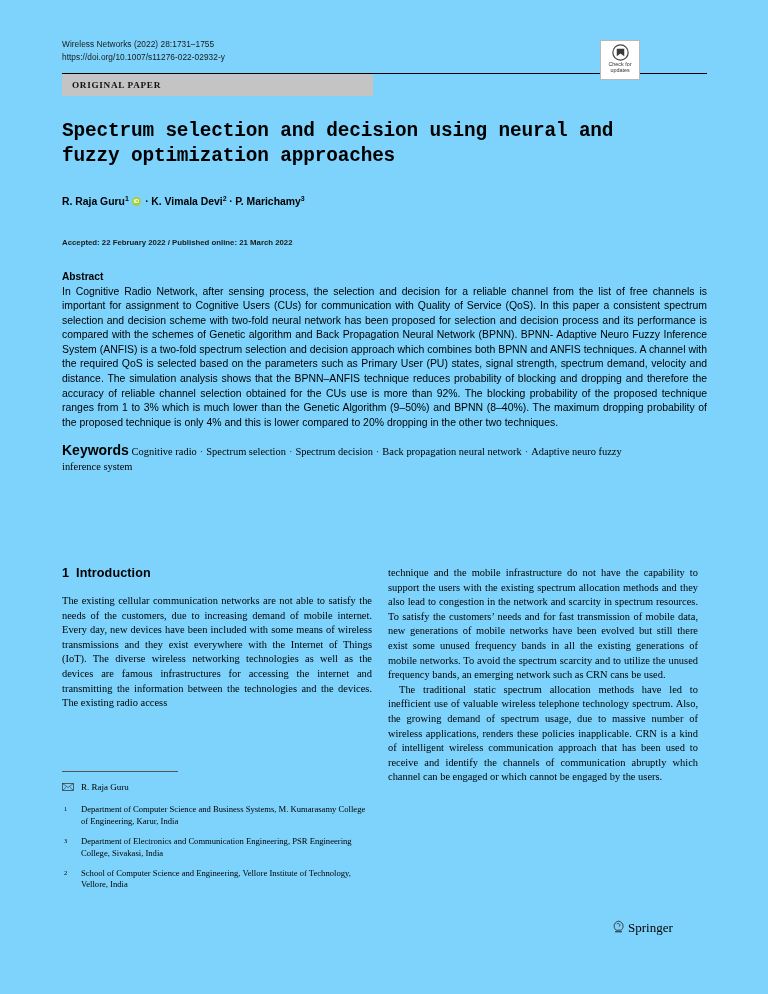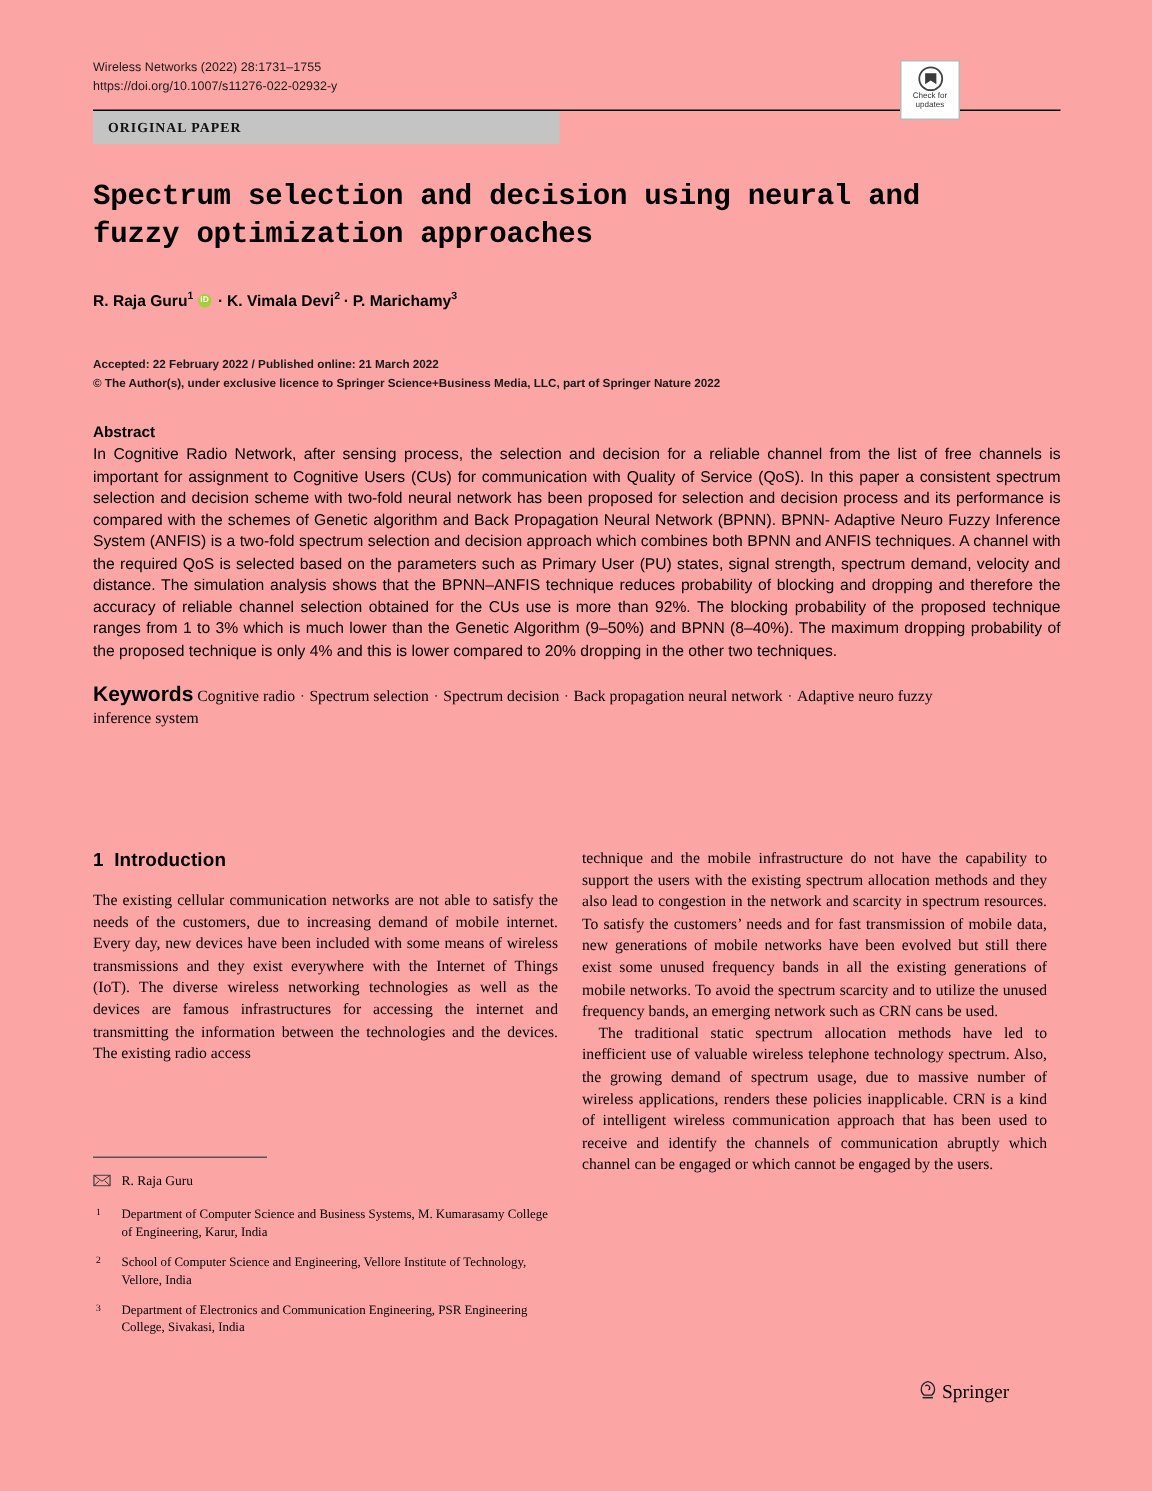--- a/index.html
+++ b/index.html
@@ -13,21 +13,21 @@
     font-family: "Liberation Serif", serif;
     color: #000000;
     position: relative;
     overflow: hidden;
   }
   .page {
     position: absolute;
     left: 0; top: 0;
     width: 768px;
     height: 994px;
-    background: #fca5a5;
+    background: #7dd3fc;
   }
   .content {
     position: absolute;
     left: 62px;
     top: 38px;
     width: 645px;
   }
 
   
   .masthead {
@@ -305,21 +305,20 @@
     </div>
 
     <div class="title">Spectrum selection and decision using neural and fuzzy optimization approaches</div>
 
     <div class="authors">
       <span>R. Raja Guru</span><sup>1</sup><span class="orcid"></span><span class="sep">·</span><span>K. Vimala Devi</span><sup>2</sup><span class="sep">·</span><span>P. Marichamy</span><sup>3</sup>
     </div>
 
     <div class="pubinfo">
       <div>Accepted: 22 February 2022 / Published online: 21 March 2022</div>
-      <div>© The Author(s), under exclusive licence to Springer Science+Business Media, LLC, part of Springer Nature 2022</div>
     </div>
 
     <div class="abstract-head">Abstract</div>
     <div class="abstract-body">In Cognitive Radio Network, after sensing process, the selection and decision for a reliable channel from the list of free channels is important for assignment to Cognitive Users (CUs) for communication with Quality of Service (QoS). In this paper a consistent spectrum selection and decision scheme with two-fold neural network has been proposed for selection and decision process and its performance is compared with the schemes of Genetic algorithm and Back Propagation Neural Network (BPNN). BPNN- Adaptive Neuro Fuzzy Inference System (ANFIS) is a two-fold spectrum selection and decision approach which combines both BPNN and ANFIS techniques. A channel with the required QoS is selected based on the parameters such as Primary User (PU) states, signal strength, spectrum demand, velocity and distance. The simulation analysis shows that the BPNN–ANFIS technique reduces probability of blocking and dropping and therefore the accuracy of reliable channel selection obtained for the CUs use is more than 92%. The blocking probability of the proposed technique ranges from 1 to 3% which is much lower than the Genetic Algorithm (9–50%) and BPNN (8–40%). The maximum dropping probability of the proposed technique is only 4% and this is lower compared to 20% dropping in the other two techniques.</div>
 
     <div class="keywords">
       <b>Keywords</b>
       <span id="keywords-list"><span>Cognitive radio</span><span class="kw-dot">·</span><span>Spectrum selection</span><span class="kw-dot">·</span><span>Spectrum decision</span><span class="kw-dot">·</span><span>Back propagation neural network</span><span class="kw-dot">·</span><span>Adaptive neuro fuzzy inference system</span></span>
     </div>
 
@@ -347,22 +346,22 @@
         <div class="foot-contact">
           <svg class="env-icon" viewBox="0 0 16 11">
             <rect x="0.6" y="0.6" width="14.8" height="9.8" fill="none" stroke="#333" stroke-width="1"></rect>
             <path d="M0.8 0.9 L8 6.2 L15.2 0.9" fill="none" stroke="#333" stroke-width="0.9"></path>
             <path d="M0.8 10.1 L5.6 5.6 M15.2 10.1 L10.4 5.6" fill="none" stroke="#333" stroke-width="0.9"></path>
           </svg>
           <div>R. Raja Guru</div>
         </div>
         <div class="affils" id="affil-list">
             <div class="affil"><span class="affil-num">1</span><span>Department of Computer Science and Business Systems, M. Kumarasamy College of Engineering, Karur, India</span></div>
+            <div class="affil"><span class="affil-num">3</span><span>Department of Electronics and Communication Engineering, PSR Engineering College, Sivakasi, India</span></div>
             <div class="affil"><span class="affil-num">2</span><span>School of Computer Science and Engineering, Vellore Institute of Technology, Vellore, India</span></div>
-            <div class="affil"><span class="affil-num">3</span><span>Department of Electronics and Communication Engineering, PSR Engineering College, Sivakasi, India</span></div>
           </div>
       </div>
     </div>
 
     <div class="col col-right">
       <p class="body-p">technique and the mobile infrastructure do not have the capability to support the users with the existing spectrum allocation methods and they also lead to congestion in the network and scarcity in spectrum resources. To satisfy the customers’ needs and for fast transmission of mobile data, new generations of mobile networks have been evolved but still there exist some unused frequency bands in all the existing generations of mobile networks. To avoid the spectrum scarcity and to utilize the unused frequency bands, an emerging network such as CRN cans be used.</p>
       <p class="body-p">The traditional static spectrum allocation methods have led to inefficient use of valuable wireless telephone technology spectrum. Also, the growing demand of spectrum usage, due to massive number of wireless applications, renders these policies inapplicable. CRN is a kind of intelligent wireless communication approach that has been used to receive and identify the channels of communication abruptly which channel can be engaged or which cannot be engaged by the users.</p>
     </div>
 
   </div>

